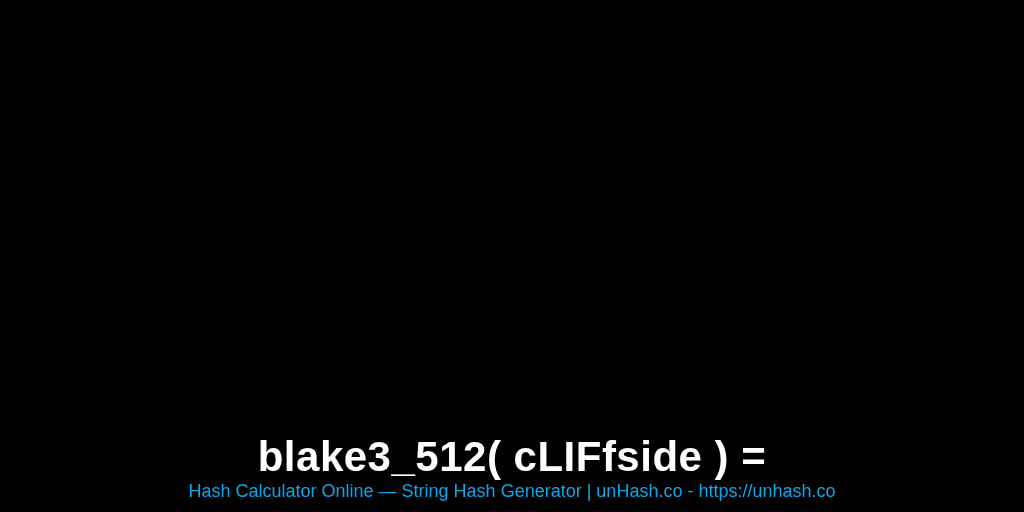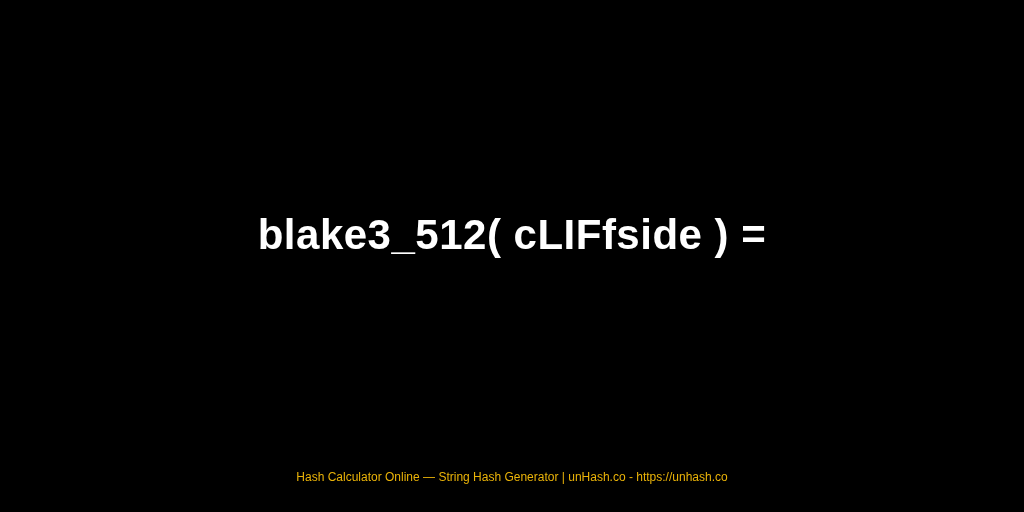--- a/index.html
+++ b/index.html
@@ -14,47 +14,47 @@
       display: flex;
       flex-direction: column;
       justify-content: space-between;
       align-items: center;
       font-family: Arial, Helvetica, sans-serif;
       overflow: hidden;
     }
     .main-content {
       flex: 1;
       display: flex;
-      flex-direction: column;
+      flex-direction: row;
       justify-content: center;
-      align-items: center;
+      align-items: flex-end;
       width: 100%;
       gap: 39px;
     }
     .hash-title {
       color: #ffffff;
       font-size: 42px;
       font-weight: bold;
       text-align: center;
       letter-spacing: 0.5px;
     }
     .hash-output {
       color: #ffffff;
       font-size: 13px;
       font-weight: normal;
       text-align: center;
       font-family: Arial, Helvetica, sans-serif;
       letter-spacing: 0.2px;
     }
     .footer {
       width: 100%;
-      color: #eab308;
-      font-size: 12px;
+      color: #0ea5e9;
+      font-size: 18px;
       text-align: center;
-      padding-bottom: 28px;
+      padding-bottom: 10px;
       font-weight: normal;
     }
   </style>
 </head>
 <body>
 
 <div class="main-content">
   <div class="hash-title">blake3_512( cLIFfside ) =</div>
 </div>
 

